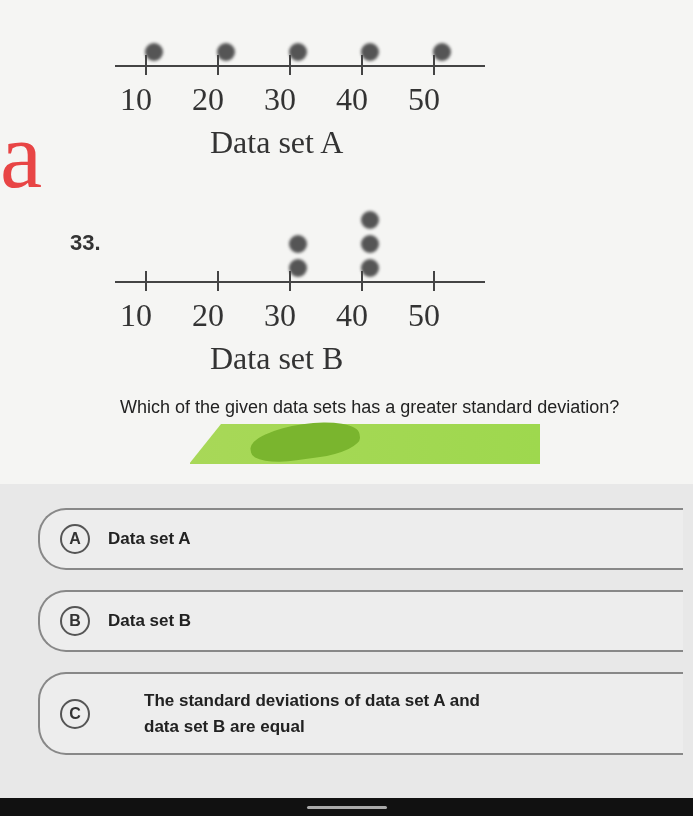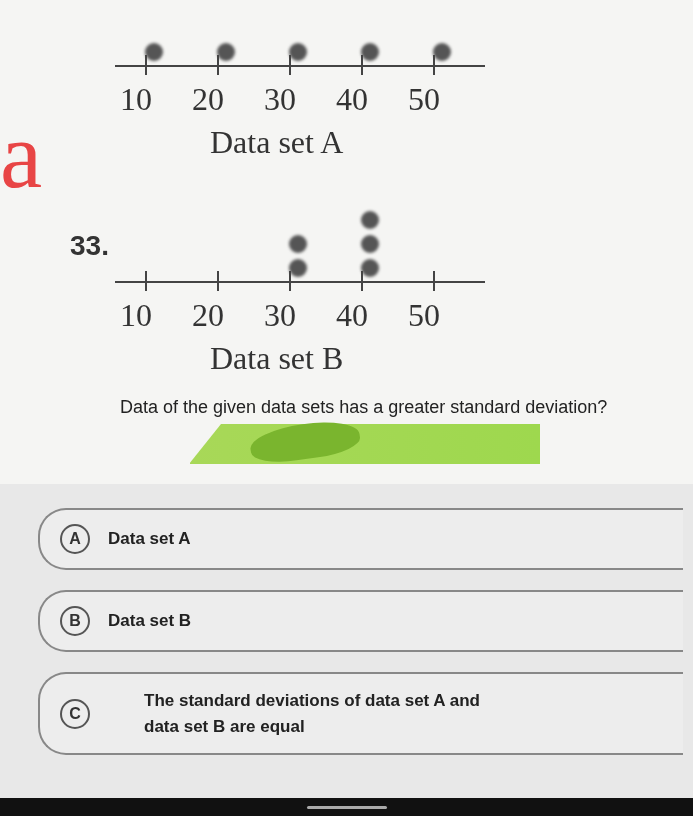--- a/index.html
+++ b/index.html
@@ -77,21 +77,21 @@
       top: 100px;
       font-size: 95px;
       color: #e84545;
       font-family: 'Times New Roman', serif;
       font-weight: normal;
     }
     .q-number {
       position: absolute;
       left: 50px;
       top: 230px;
-      font-size: 28px;
+      font-size: 22px;
       font-weight: bold;
       color: #333;
     }
     .question-text {
       font-size: 18px;
       color: #222;
       margin: 20px 0 0 100px;
     }
     .green-banner {
       height: 40px;
@@ -219,21 +219,21 @@
       <div class="tick-labels">
         <span class="tick-label">10</span>
         <span class="tick-label">20</span>
         <span class="tick-label">30</span>
         <span class="tick-label">40</span>
         <span class="tick-label">50</span>
       </div>
       <div class="dataset-title">Data set B</div>
     </div>
 
-    <div class="question-text">Data of the given data sets has a greater standard deviation?</div>
+    <div class="question-text">Which of the given data sets has a greater standard deviation?</div>
     <div class="green-banner">
       <div class="banner-tri-left"></div>
       <div class="banner-shape"></div>
     </div>
   </div>
 </div>
 
 <div class="answers">
   <div class="answer-option">
     <div class="option-letter">A</div>

